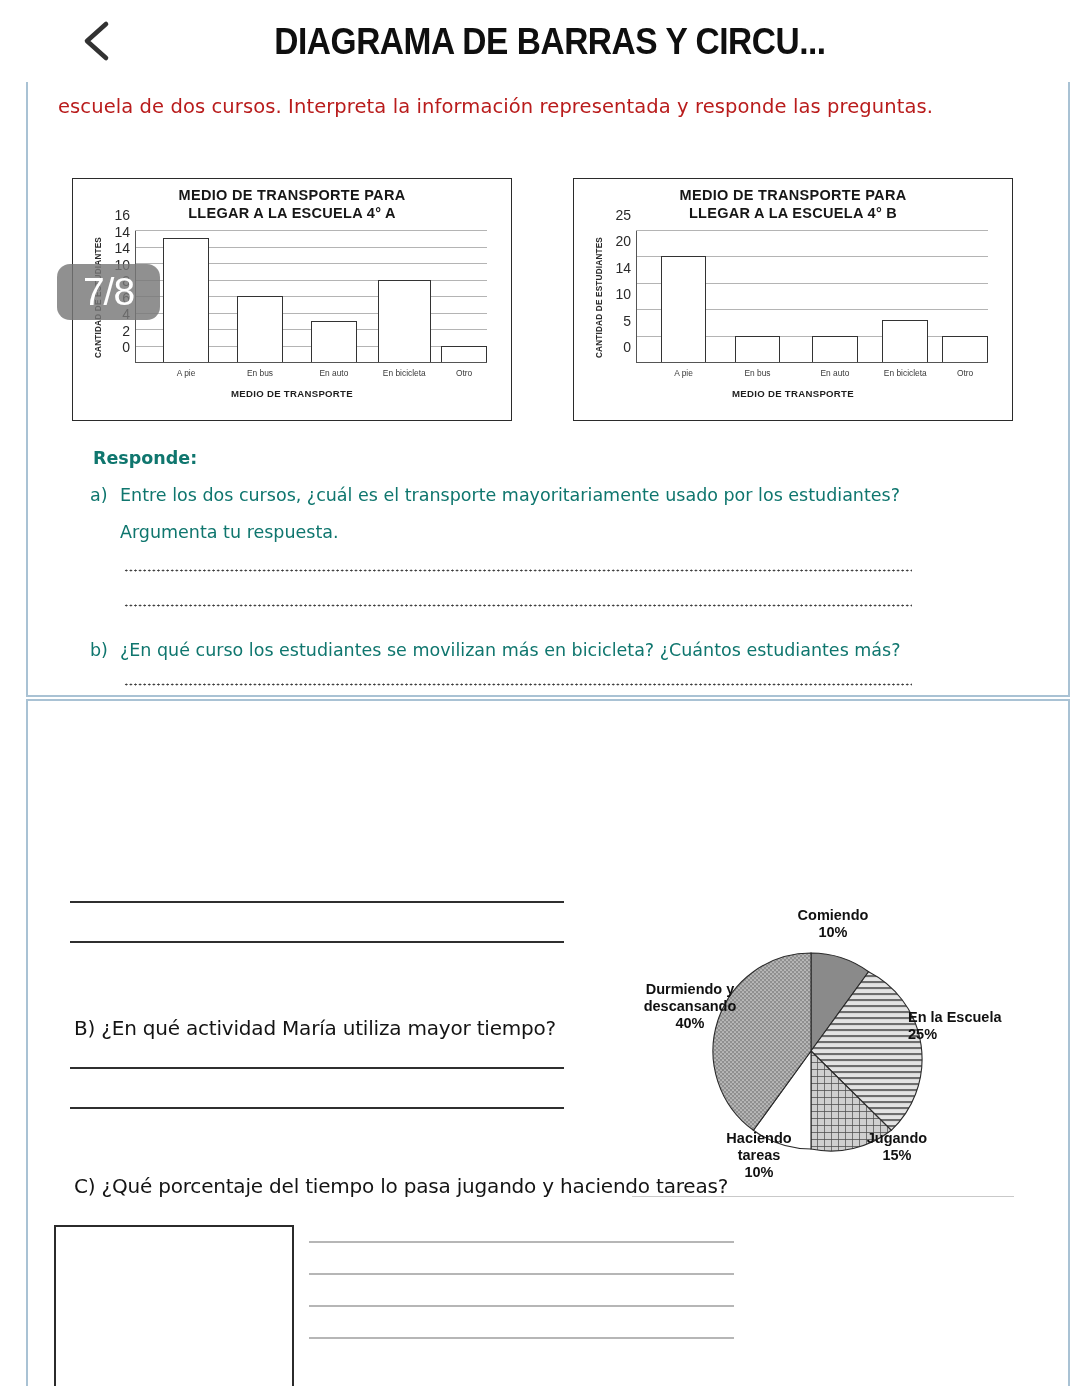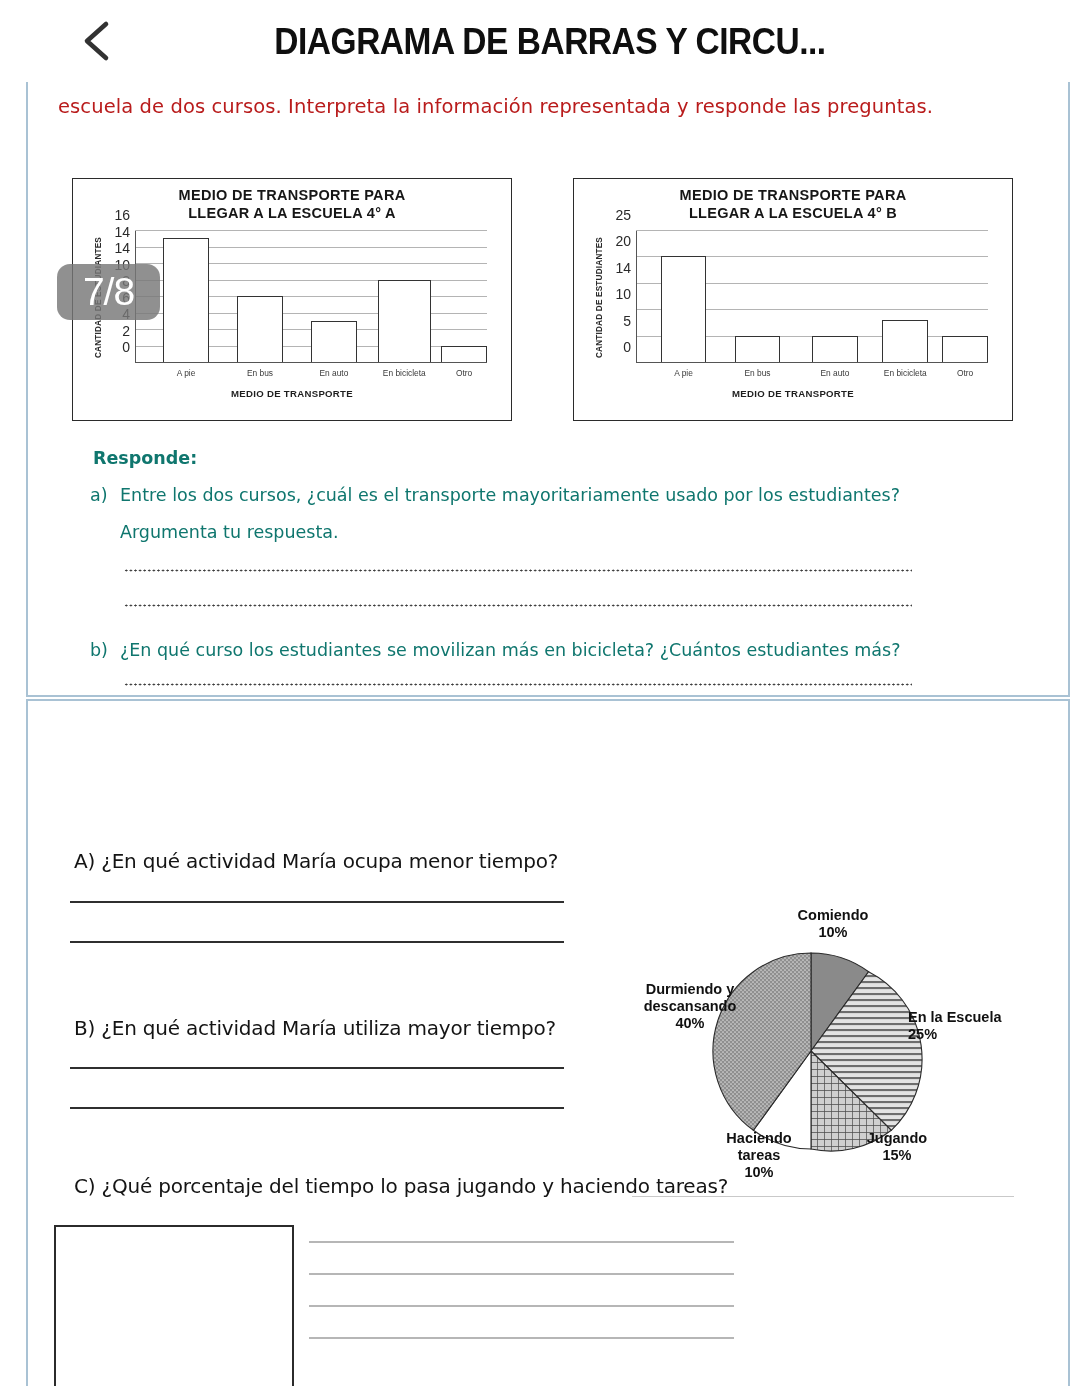--- a/index.html
+++ b/index.html
@@ -364,21 +364,20 @@
 
     <div class="q-label" id="q-b-marker">b)</div>
     <div class="q-label" id="q-b-text">¿En qué curso los estudiantes se movilizan más en bicicleta? ¿Cuántos estudiantes más?</div>
 
     <div class="dotline" id="dot3"></div>
   </div>
 
   <div class="page" id="page-b">
 
 
-    <div class="qtext-b" id="q-A">A)  ¿En qué actividad  María ocupa menor tiempo?</div>
     <div class="solidline" id="lineA1"></div>
     <div class="solidline" id="lineA2"></div>
 
     <div class="qtext-b" id="q-B">B)  ¿En qué actividad  María utiliza mayor tiempo?</div>
     <div class="solidline" id="lineB1"></div>
     <div class="solidline" id="lineB2"></div>
 
     <div class="qtext-b" id="q-C">C)  ¿Qué porcentaje del tiempo lo pasa jugando y haciendo tareas?</div>
 
     <div id="answer-box"></div>

